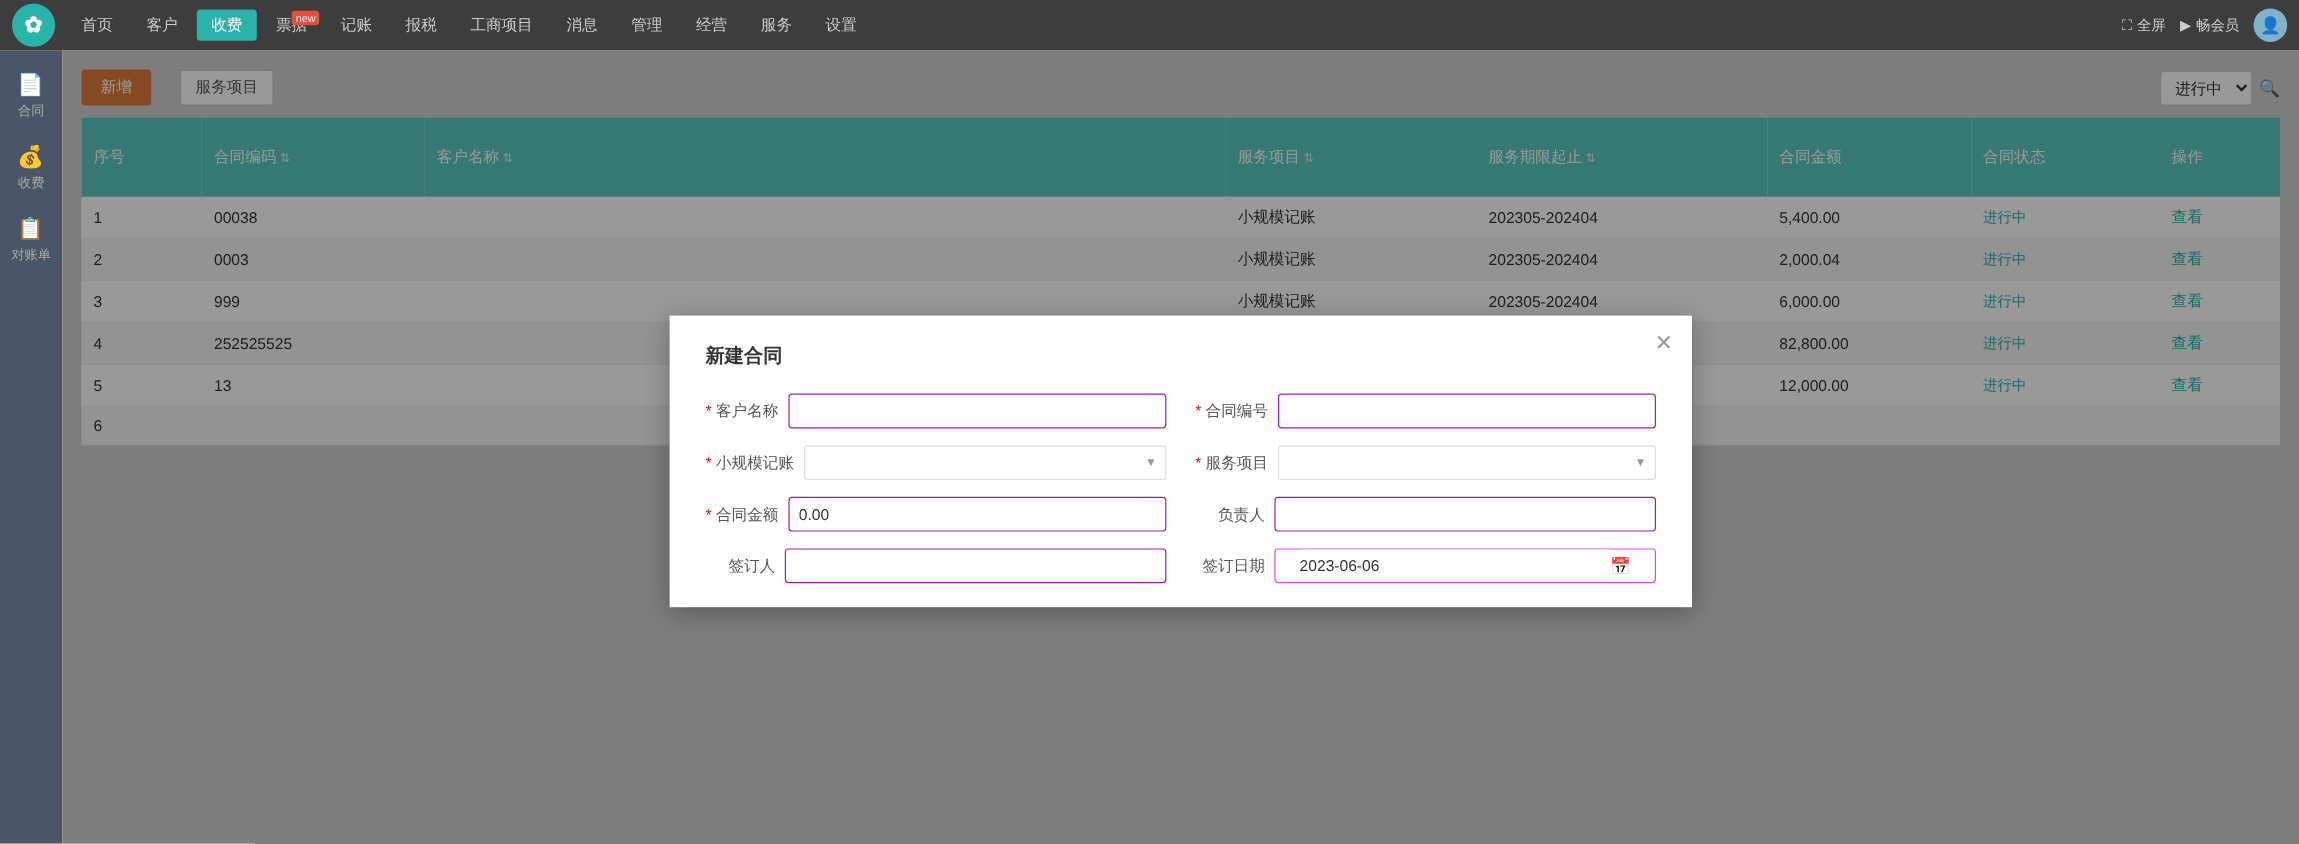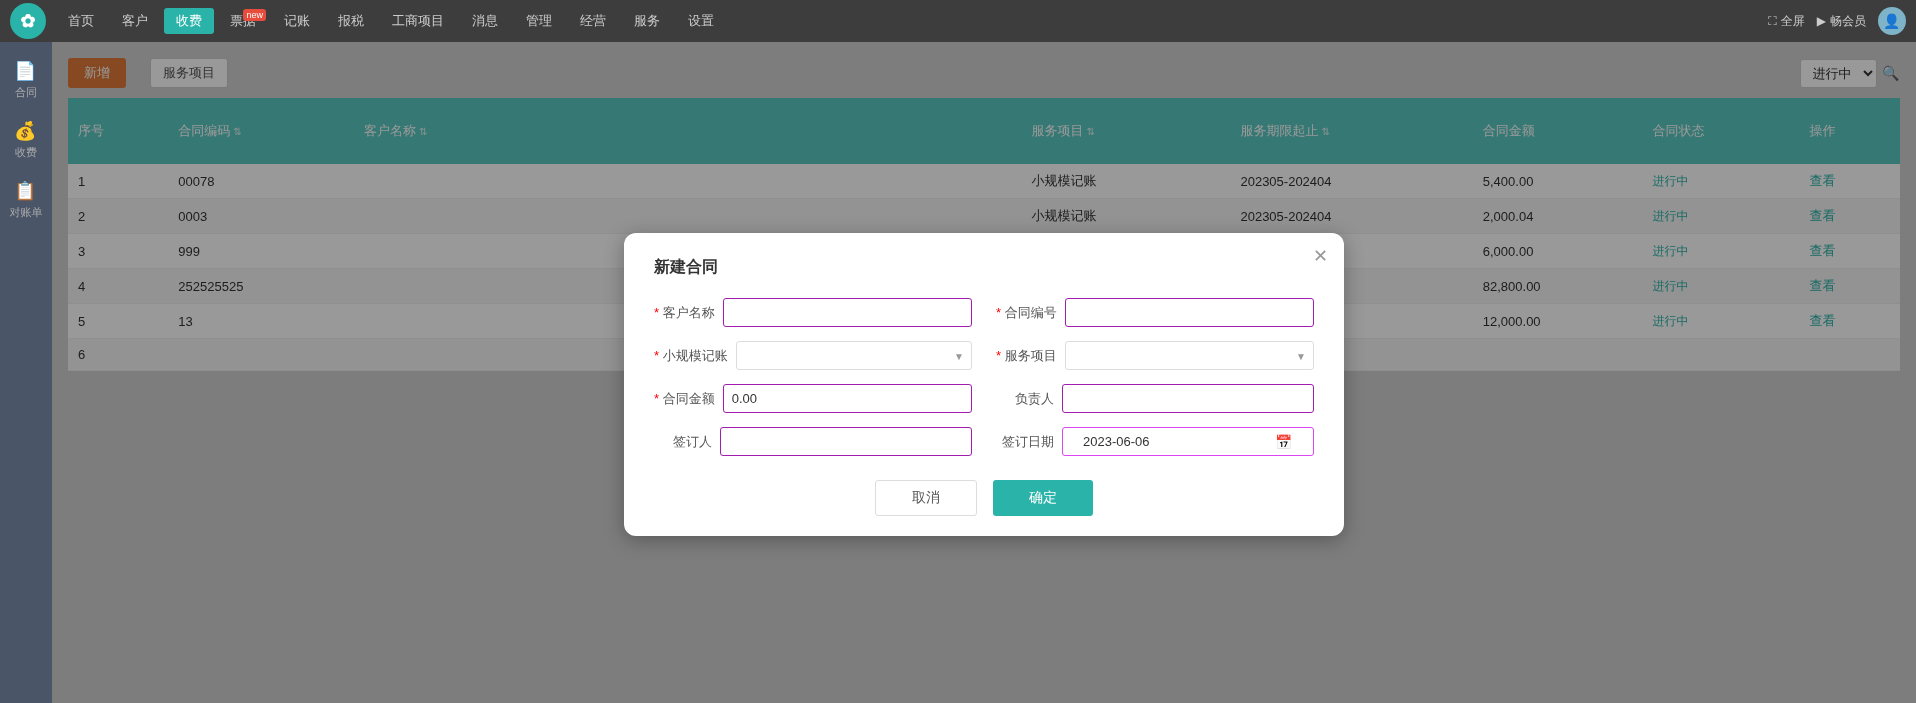--- a/index.html
+++ b/index.html
@@ -165,22 +165,22 @@
       position: absolute;
       top: 0; left: 0; right: 0; bottom: 0;
       background: rgba(0,0,0,0.4);
       display: flex; align-items: center; justify-content: center;
       z-index: 100;
     }
 
     
     .modal {
       background: white;
-      border-radius: 12px;
-      width: 720px;
+      border-radius: 0;
+      width: 852px;
       padding: 24px 30px 20px;
       position: relative;
       box-shadow: 0 4px 20px rgba(0,0,0,0.3);
       margin-top: 24px;
     }
     .modal-title {
       font-size: 16px;
       font-weight: bold;
       color: #333;
       margin-bottom: 20px;
@@ -340,21 +340,21 @@
           <th><span>服务项目</span><span class="sort-icon">⇅</span></th>
           <th><span>服务期限起止</span><span class="sort-icon">⇅</span></th>
           <th>合同金额</th>
           <th>合同状态</th>
           <th>操作</th>
         </tr>
       </thead>
       <tbody id="table-body">
       <tr>
     <td>1</td>
-    <td>00078</td>
+    <td>00038</td>
     <td><span style="color:transparent;text-shadow:0 0 6px #999;">　　　　　　</span></td>
     <td>小规模记账</td>
     <td>202305-202404</td>
     <td>5,400.00</td>
     <td><span class="status-badge">进行中</span></td>
     <td><a class="action-link">查看</a></td>
   </tr>
           <tr>
     <td>2</td>
     <td>0003</td>
@@ -459,20 +459,16 @@
           <div class="form-row">
             <label class="form-label">签订日期</label>
             <div class="date-input-wrap">
               <input type="text" style="border: none; outline: none; font-size: 13px; color: rgb(51, 51, 51); flex: 1 1 0%; padding: 6px 0px;" value="2023-06-06">
               <span class="calendar-icon">📅</span>
             </div>
           </div>
 
         </div>
 
-        <div class="modal-footer">
-          <button class="btn-cancel">取消</button>
-          <button class="btn-confirm">确定</button>
-        </div>
       </div>
     </div>
   </main>
 </div>
 
 </body></html>

